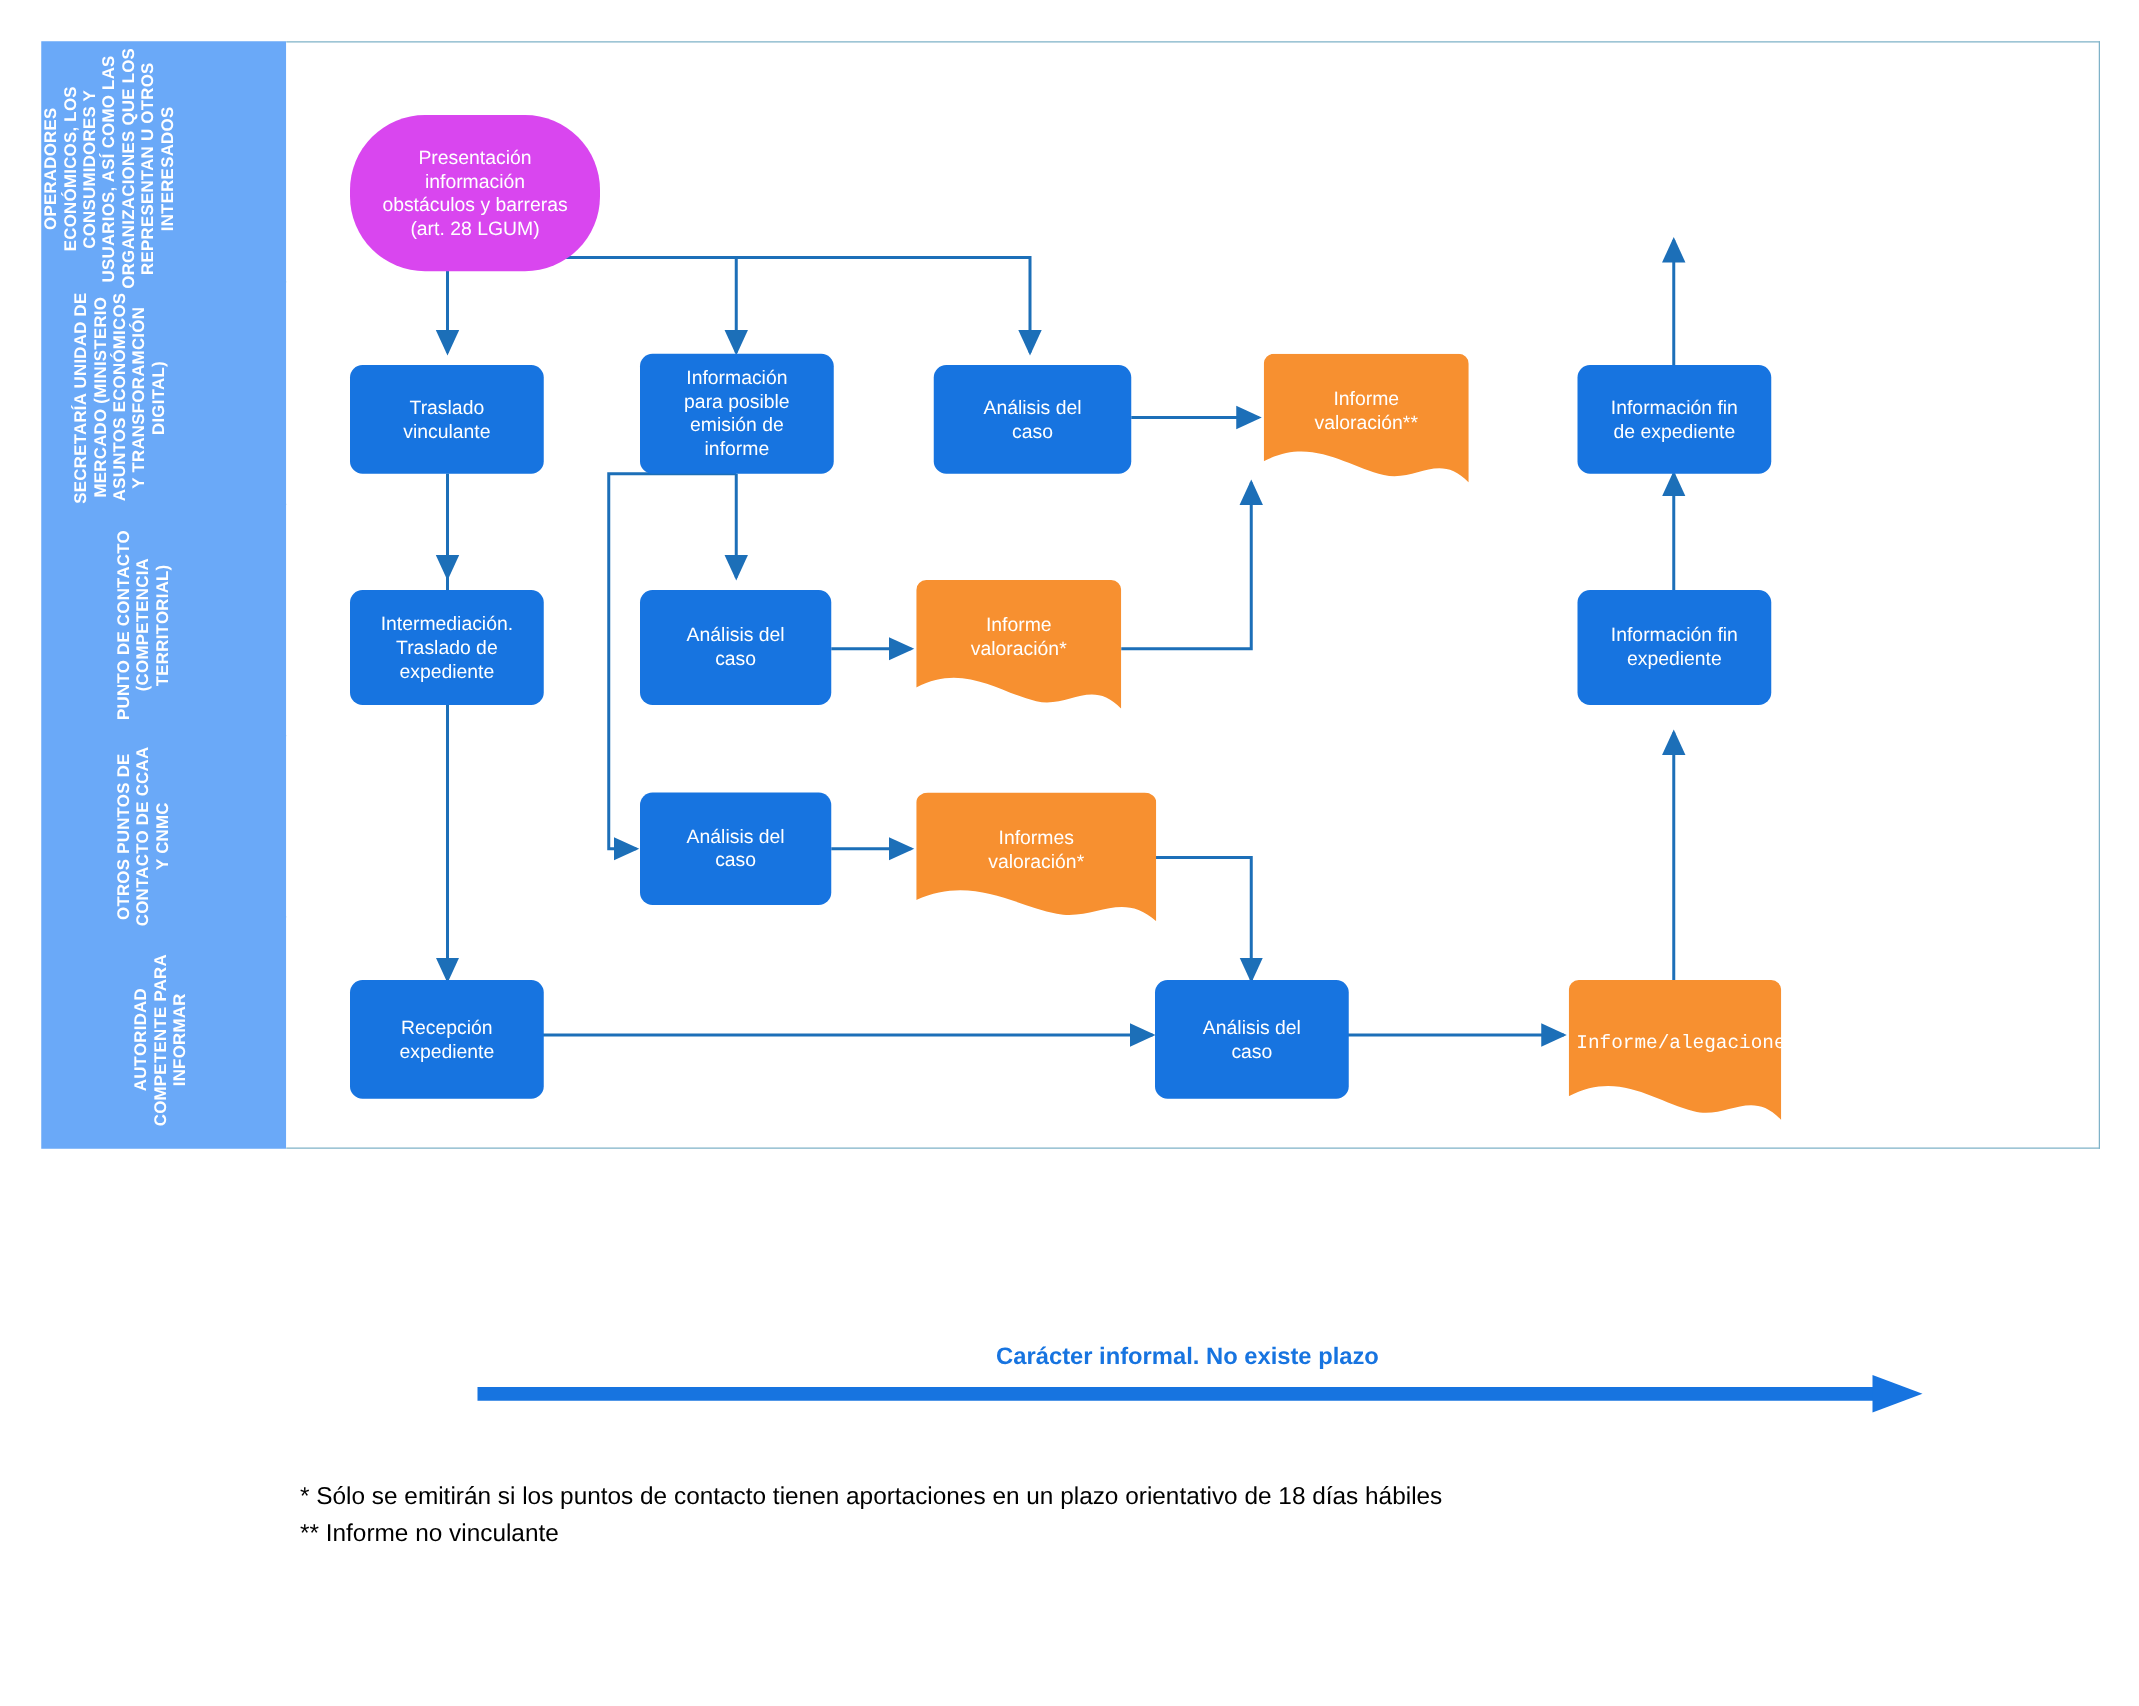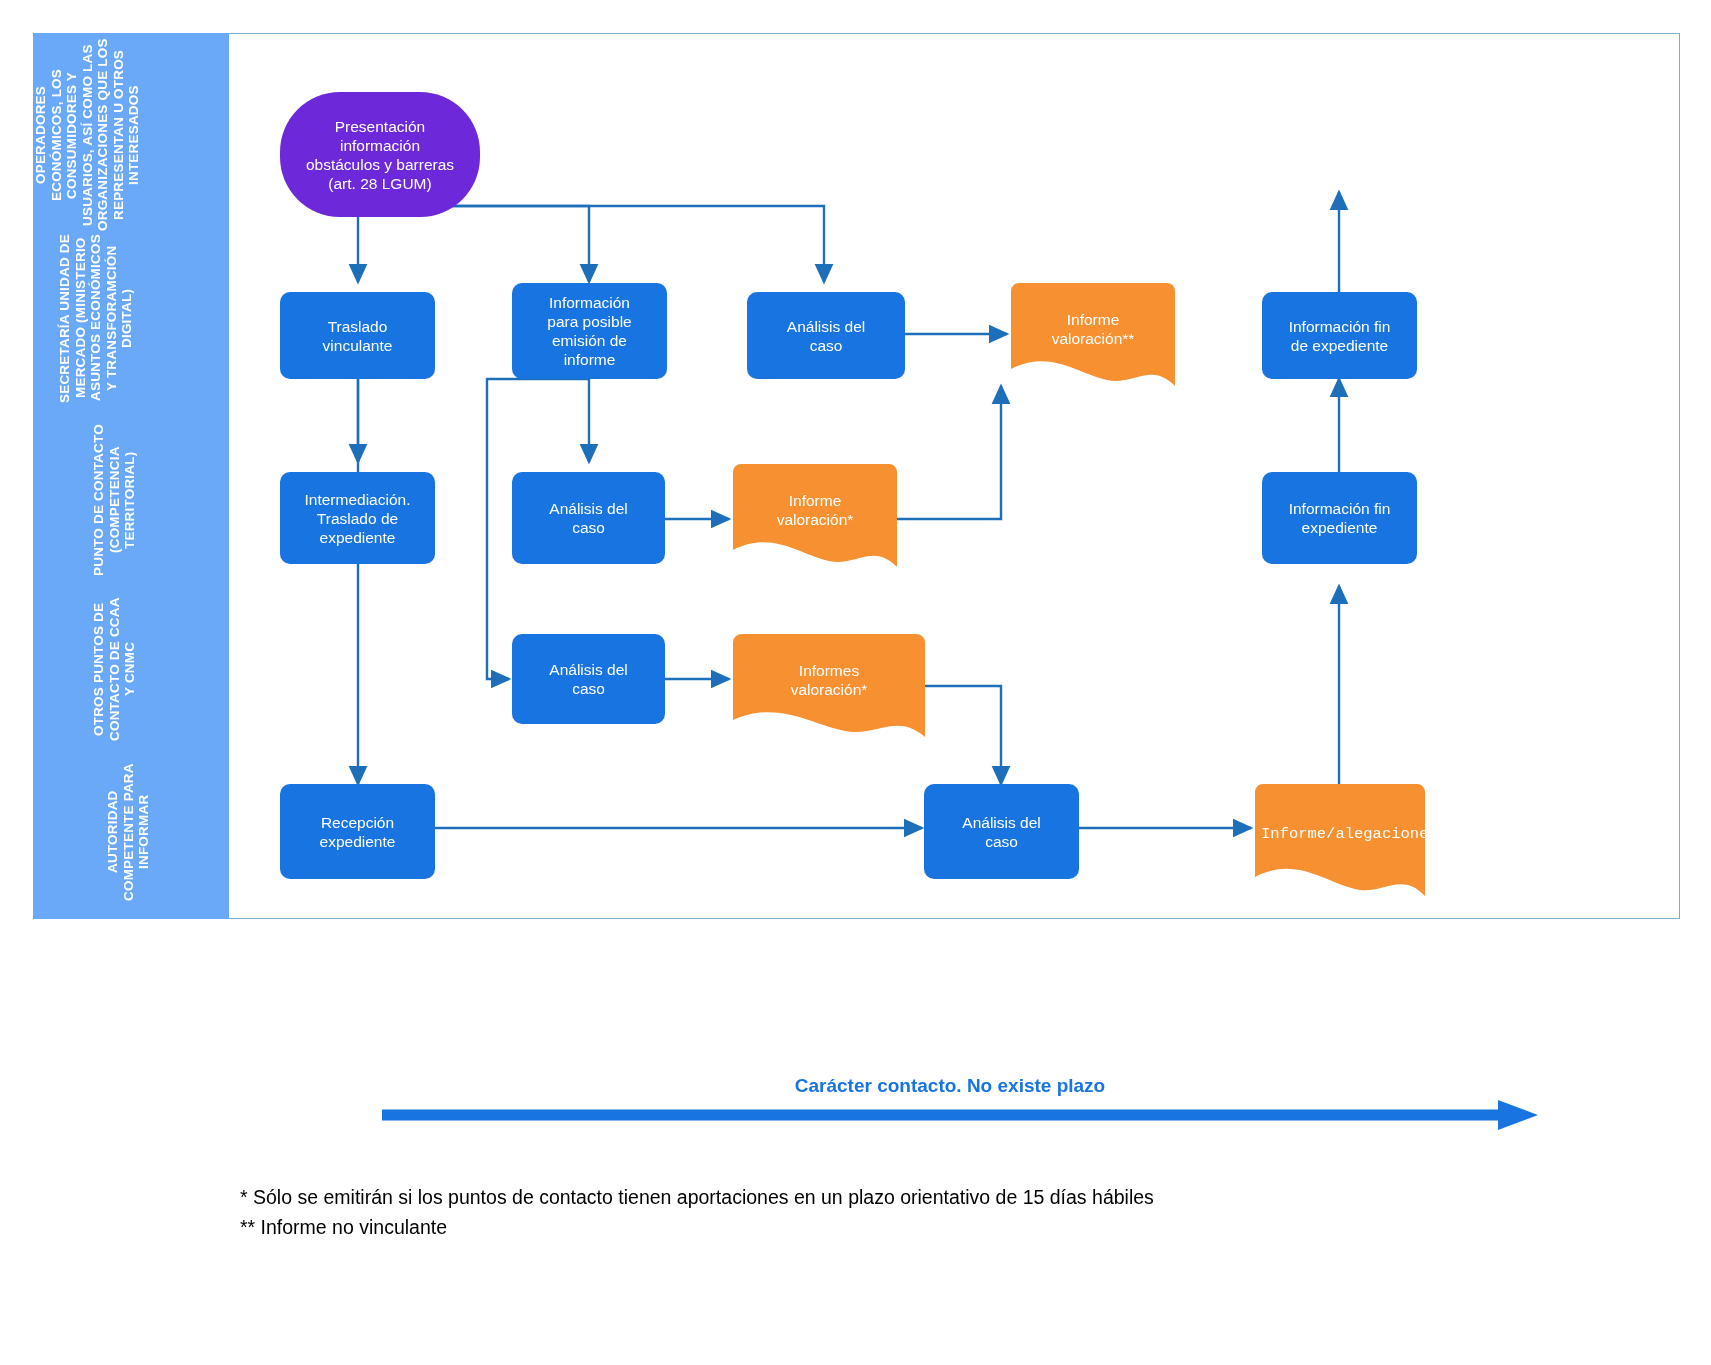--- a/index.html
+++ b/index.html
@@ -68,21 +68,21 @@
     font-size: 15.5px;
     line-height: 19px;
     white-space: pre-line;
     padding: 4px 6px;
   }
   .node.proc {
     background: #1774E0;
     border-radius: 10px;
   }
   .node.terminator {
-    background: #6d28d9;
+    background: #d946ef;
     border-radius: 60px;
   }
   .node.doc {
     background: transparent;
     border-radius: 0;
   }
   .node.doc .doc-svg {
     position: absolute;
     left: 0;
     top: 0;
@@ -287,22 +287,22 @@
 
     <div class="node doc" style="left:1026px; top:750px; width:170px; height:112px;font-family:Liberation Mono, monospace;">
       <svg class="doc-svg" viewBox="0 0 170 112" preserveAspectRatio="none" xmlns="http://www.w3.org/2000/svg">
         <path d="M8,0 H162 a8,8 0 0 1 8,8 V112 C146,86 126,112 100,105 C68,97 40,72 0,93 V8 a8,8 0 0 1 8,-8 Z" fill="#F79030"></path>
       </svg>
       <span class="doc-txt">Informe/alegaciones</span>
     </div>
 
   </div>
 
-  <div class="timeline-label">Carácter contacto. No existe plazo</div>
+  <div class="timeline-label">Carácter informal. No existe plazo</div>
   <svg class="timeline-svg" viewBox="0 0 1160 34" xmlns="http://www.w3.org/2000/svg">
     <line x1="2" y1="17" x2="1120" y2="17" stroke="#1774E0" stroke-width="11"></line>
     <path d="M1118,2 L1158,17 L1118,32 Z" fill="#1774E0"></path>
   </svg>
 
-  <div class="notes">* Sólo se emitirán si los puntos de contacto tienen aportaciones en un plazo orientativo de 15 días hábiles
+  <div class="notes">* Sólo se emitirán si los puntos de contacto tienen aportaciones en un plazo orientativo de 18 días hábiles
 ** Informe no vinculante</div>
 
 </div>
 
 </body></html>

